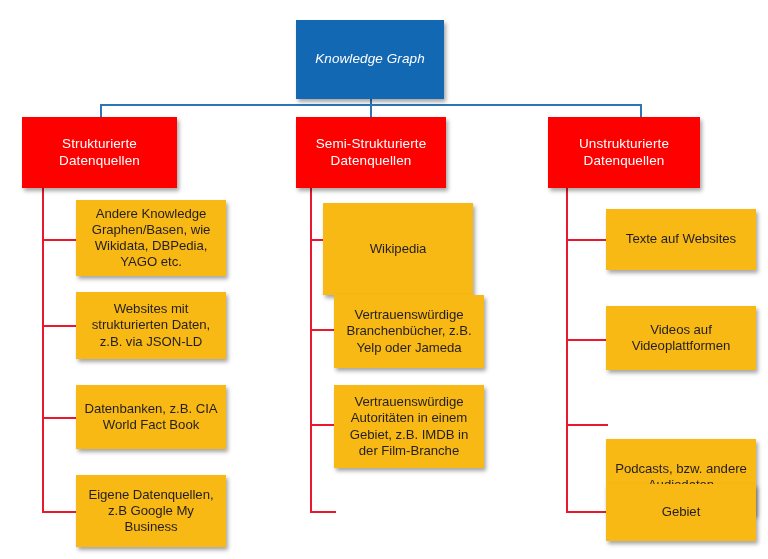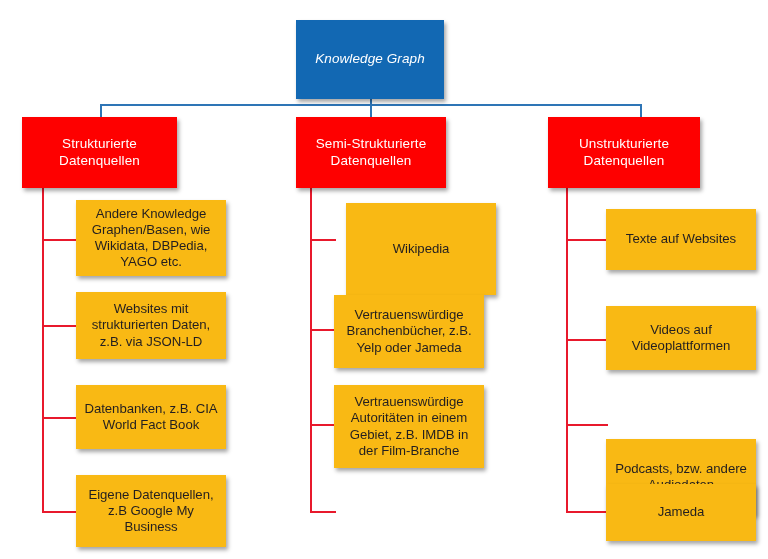--- a/index.html
+++ b/index.html
@@ -115,35 +115,35 @@
 strukturierten Daten,
 z.B. via JSON-LD</div>
 
   <div class="node node-leaf" style="left:76px; top:385px; width:150px; height:64px;">Datenbanken, z.B. CIA
 World Fact Book</div>
 
   <div class="node node-leaf" style="left:76px; top:475px; width:150px; height:72px;">Eigene Datenquellen,
 z.B Google My
 Business</div>
 
-  <div class="node node-leaf" style="left:346px; top:203px; width:150px; height:92px;">Wikipedia</div>
+  <div class="node node-leaf" style="left:323px; top:203px; width:150px; height:92px;">Wikipedia</div>
 
   <div class="node node-leaf" style="left:334px; top:295px; width:150px; height:73px;">Vertrauenswürdige
 Branchenbücher,  z.B.
 Yelp oder Jameda</div>
 
   <div class="node node-leaf" style="left:334px; top:385px; width:150px; height:83px;">Vertrauenswürdige
 Autoritäten in einem
 Gebiet, z.B. IMDB in
 der Film-Branche</div>
 
 
   <div class="node node-leaf" style="left:606px; top:209px; width:150px; height:61px;">Texte auf Websites</div>
 
   <div class="node node-leaf" style="left:606px; top:306px; width:150px; height:64px;">Videos auf
 Videoplattformen</div>
 
   <div class="node node-leaf" style="left:606px; top:392px; width:150px; height:76px;margin-top:47px;">Podcasts, bzw. andere
 Audiodaten</div>
 
-  <div class="node node-leaf" style="left:606px; top:484px; width:150px; height:57px;">Jameda</div>
+  <div class="node node-leaf" style="left:606px; top:484px; width:150px; height:57px;">Gebiet</div>
 
 </div>
 
 </body></html>

